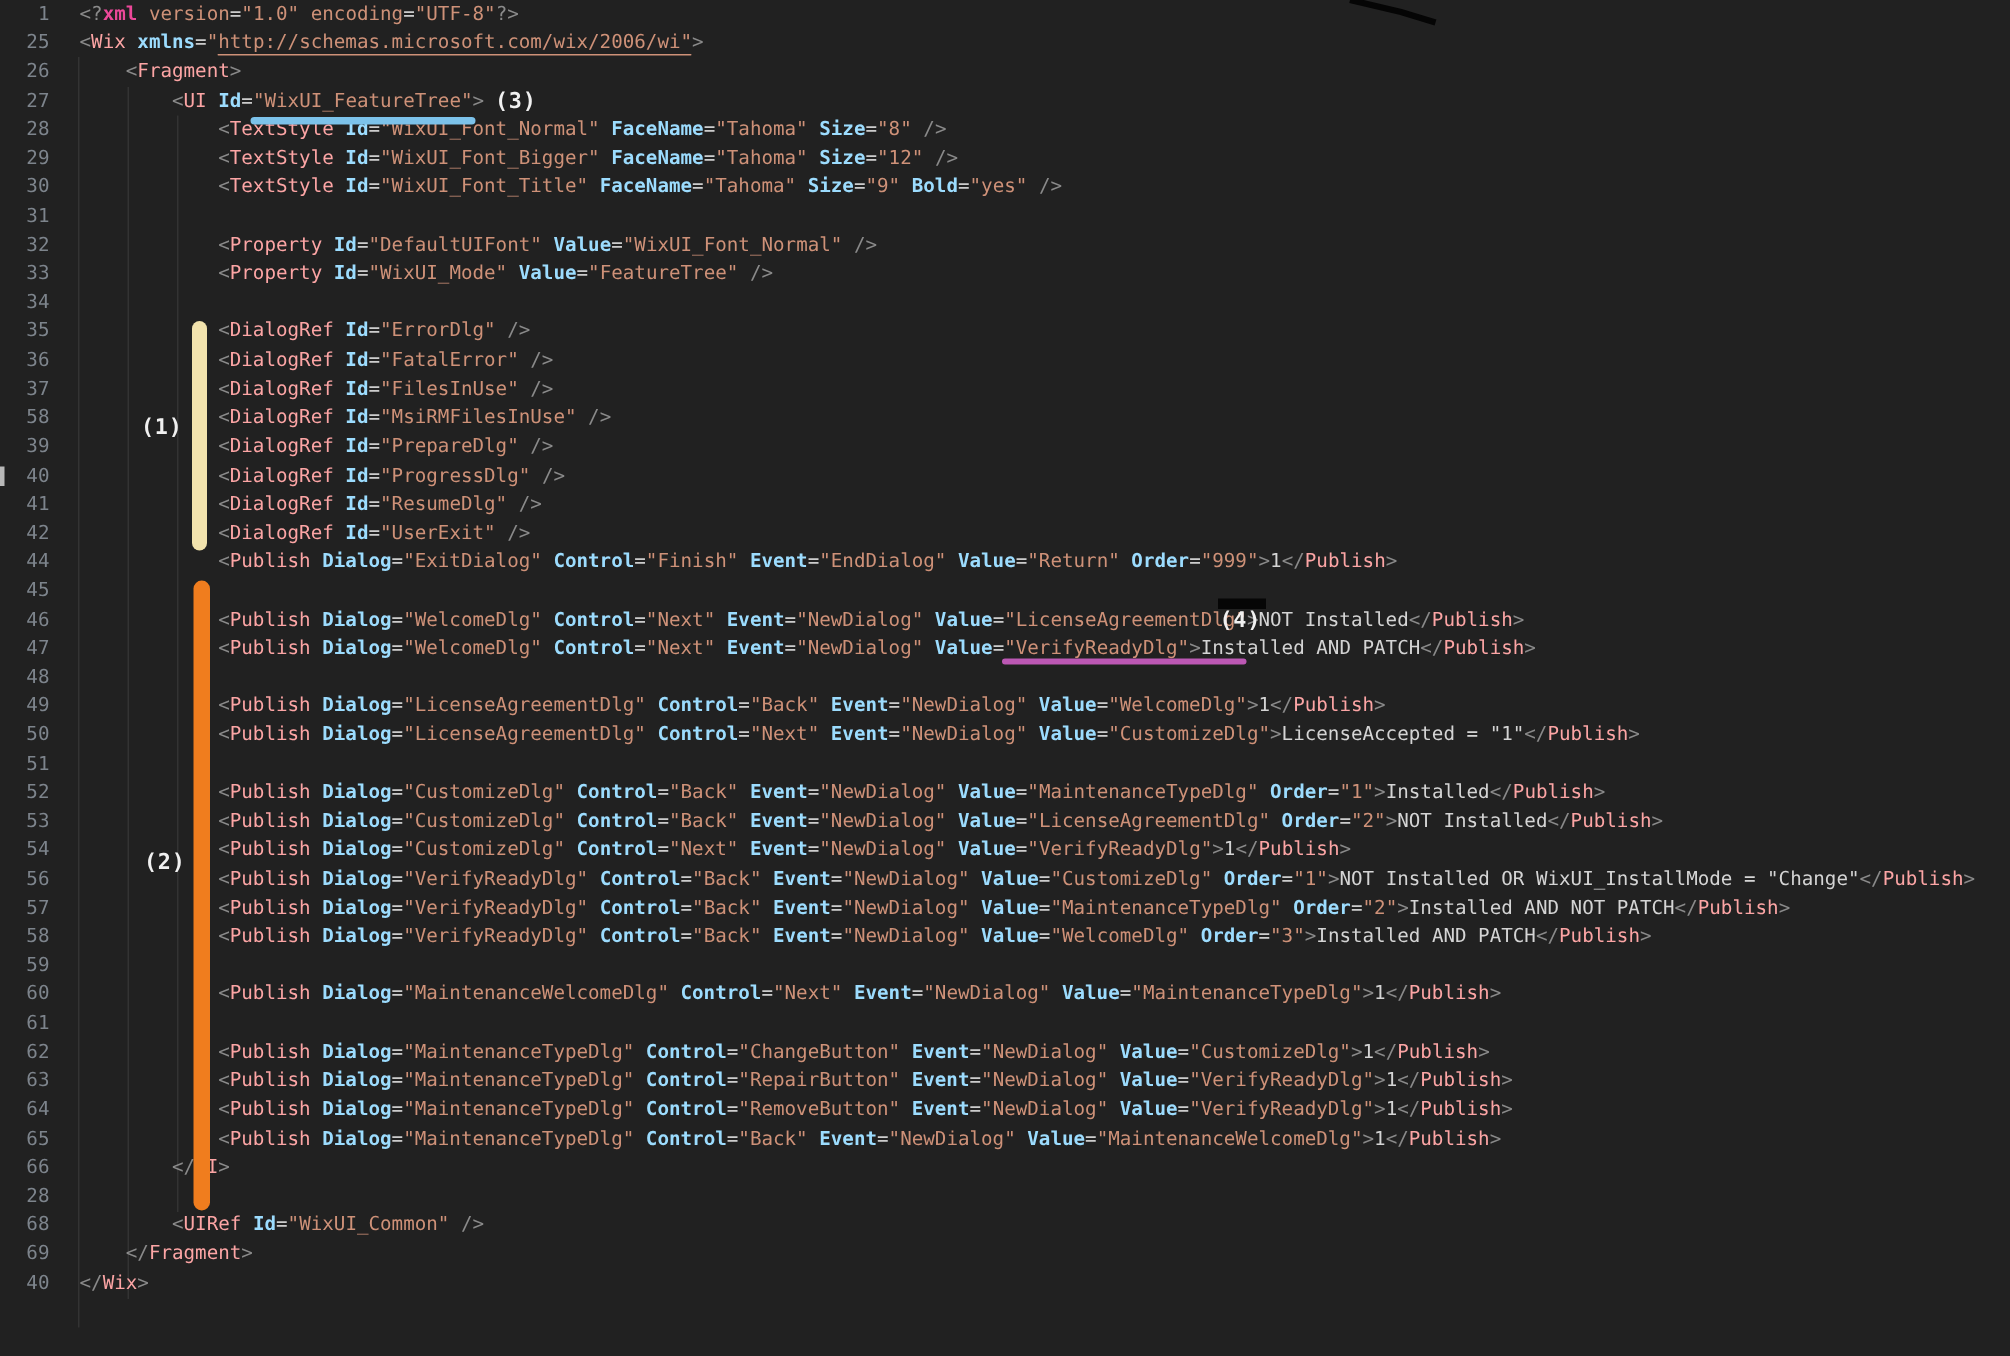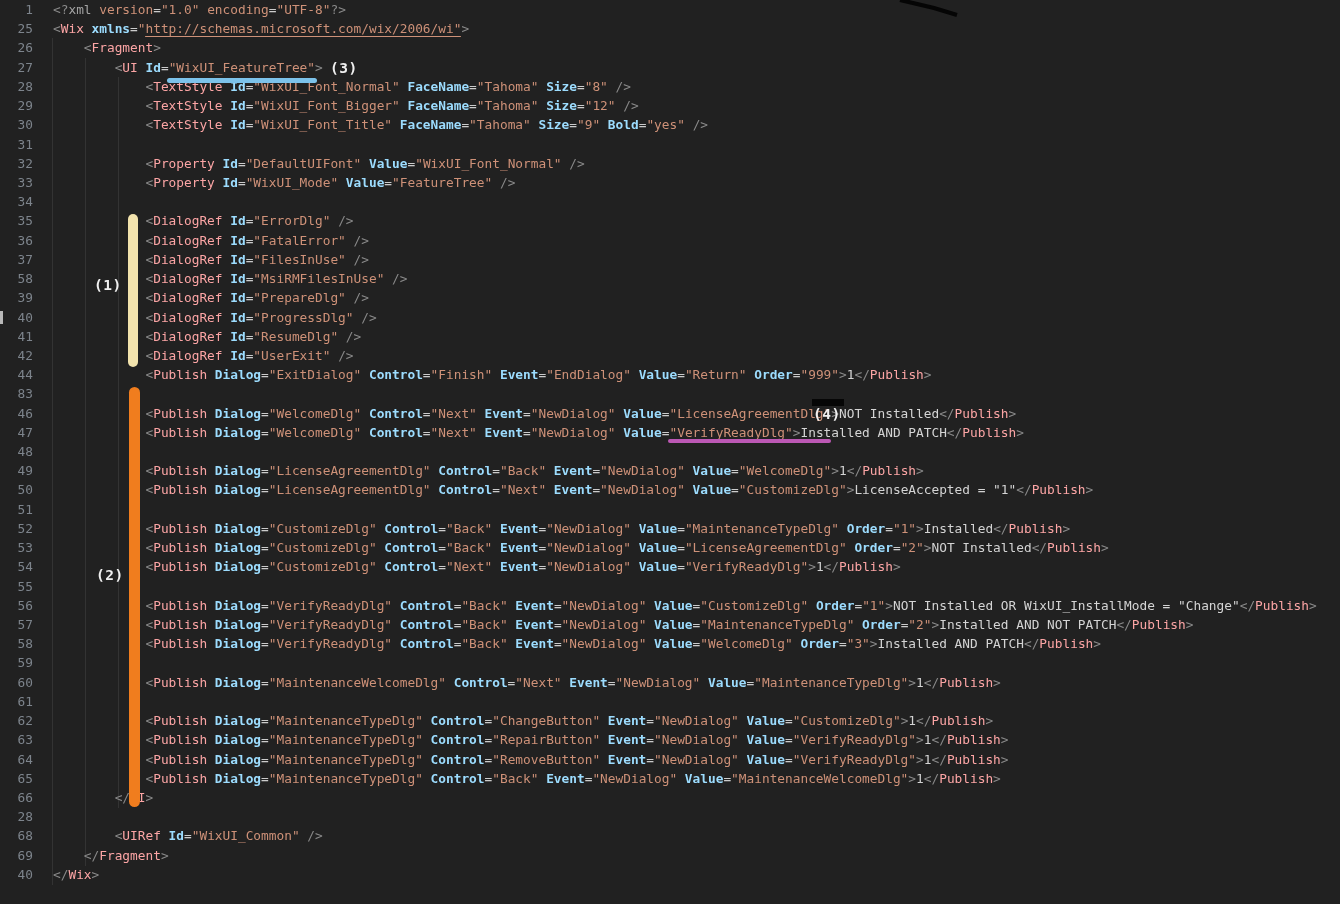--- a/index.html
+++ b/index.html
@@ -18,21 +18,21 @@
     display:inline-block;width:33px;text-align:right;
     color:#7d848c;user-select:none;
   }
   .code{margin-left:20px;}
   .tk-p   {color:#8a8a8a;}
   .tk-tag {color:#fca5a5;}
   .tk-attr{color:#9cdcfe;font-weight:bold;}
   .tk-eq  {color:#cccccc;}
   .tk-str {color:#ce9178;}
   .tk-txt {color:#d4d4d4;}
-  .tk-pi  {color:#a3a3a3;}
+  .tk-pi  {color:#ec4899;font-weight:bold;}
   .guide{position:absolute;width:1px;background:#333333;}
   .bar{position:absolute;border-radius:6px;}
   .ul{position:absolute;border-radius:3px;}
   .lbl{
     position:absolute;font-weight:bold;font-size:14.5px;
     color:#f0f0f0;letter-spacing:0.5px;
     font-family:"DejaVu Sans Mono", monospace;
   }
   .blackbar{position:absolute;background:#060606;}
   .edge-notch{position:absolute;background:#b8b8b8;}
@@ -61,31 +61,30 @@
       <div class="row"><span class="ln">34</span><span class="code"></span></div>
       <div class="row"><span class="ln">35</span><span class="code"><span class="tk-txt">            </span><span class="tk-p">&lt;</span><span class="tk-tag">DialogRef</span><span class="tk-attr"> Id</span><span class="tk-eq">=</span><span class="tk-str">"ErrorDlg"</span><span class="tk-attr"> </span><span class="tk-p">/&gt;</span></span></div>
       <div class="row"><span class="ln">36</span><span class="code"><span class="tk-txt">            </span><span class="tk-p">&lt;</span><span class="tk-tag">DialogRef</span><span class="tk-attr"> Id</span><span class="tk-eq">=</span><span class="tk-str">"FatalError"</span><span class="tk-attr"> </span><span class="tk-p">/&gt;</span></span></div>
       <div class="row"><span class="ln">37</span><span class="code"><span class="tk-txt">            </span><span class="tk-p">&lt;</span><span class="tk-tag">DialogRef</span><span class="tk-attr"> Id</span><span class="tk-eq">=</span><span class="tk-str">"FilesInUse"</span><span class="tk-attr"> </span><span class="tk-p">/&gt;</span></span></div>
       <div class="row"><span class="ln">58</span><span class="code"><span class="tk-txt">            </span><span class="tk-p">&lt;</span><span class="tk-tag">DialogRef</span><span class="tk-attr"> Id</span><span class="tk-eq">=</span><span class="tk-str">"MsiRMFilesInUse"</span><span class="tk-attr"> </span><span class="tk-p">/&gt;</span></span></div>
       <div class="row"><span class="ln">39</span><span class="code"><span class="tk-txt">            </span><span class="tk-p">&lt;</span><span class="tk-tag">DialogRef</span><span class="tk-attr"> Id</span><span class="tk-eq">=</span><span class="tk-str">"PrepareDlg"</span><span class="tk-attr"> </span><span class="tk-p">/&gt;</span></span></div>
       <div class="row"><span class="ln">40</span><span class="code"><span class="tk-txt">            </span><span class="tk-p">&lt;</span><span class="tk-tag">DialogRef</span><span class="tk-attr"> Id</span><span class="tk-eq">=</span><span class="tk-str">"ProgressDlg"</span><span class="tk-attr"> </span><span class="tk-p">/&gt;</span></span></div>
       <div class="row"><span class="ln">41</span><span class="code"><span class="tk-txt">            </span><span class="tk-p">&lt;</span><span class="tk-tag">DialogRef</span><span class="tk-attr"> Id</span><span class="tk-eq">=</span><span class="tk-str">"ResumeDlg"</span><span class="tk-attr"> </span><span class="tk-p">/&gt;</span></span></div>
       <div class="row"><span class="ln">42</span><span class="code"><span class="tk-txt">            </span><span class="tk-p">&lt;</span><span class="tk-tag">DialogRef</span><span class="tk-attr"> Id</span><span class="tk-eq">=</span><span class="tk-str">"UserExit"</span><span class="tk-attr"> </span><span class="tk-p">/&gt;</span></span></div>
       <div class="row"><span class="ln">44</span><span class="code"><span class="tk-txt">            </span><span class="tk-p">&lt;</span><span class="tk-tag">Publish</span><span class="tk-attr"> Dialog</span><span class="tk-eq">=</span><span class="tk-str">"ExitDialog"</span><span class="tk-attr"> Control</span><span class="tk-eq">=</span><span class="tk-str">"Finish"</span><span class="tk-attr"> Event</span><span class="tk-eq">=</span><span class="tk-str">"EndDialog"</span><span class="tk-attr"> Value</span><span class="tk-eq">=</span><span class="tk-str">"Return"</span><span class="tk-attr"> Order</span><span class="tk-eq">=</span><span class="tk-str">"999"</span><span class="tk-p">&gt;</span><span class="tk-txt">1</span><span class="tk-p">&lt;/</span><span class="tk-tag">Publish</span><span class="tk-p">&gt;</span></span></div>
-      <div class="row"><span class="ln">83</span><span class="code"></span></div>
+      <div class="row"><span class="ln">45</span><span class="code"></span></div>
       <div class="row"><span class="ln">46</span><span class="code"><span class="tk-txt">            </span><span class="tk-p">&lt;</span><span class="tk-tag">Publish</span><span class="tk-attr"> Dialog</span><span class="tk-eq">=</span><span class="tk-str">"WelcomeDlg"</span><span class="tk-attr"> Control</span><span class="tk-eq">=</span><span class="tk-str">"Next"</span><span class="tk-attr"> Event</span><span class="tk-eq">=</span><span class="tk-str">"NewDialog"</span><span class="tk-attr"> Value</span><span class="tk-eq">=</span><span class="tk-str">"LicenseAgreementDlg"</span><span class="tk-p">&gt;</span><span class="tk-txt">NOT Installed</span><span class="tk-p">&lt;/</span><span class="tk-tag">Publish</span><span class="tk-p">&gt;</span></span></div>
       <div class="row"><span class="ln">47</span><span class="code"><span class="tk-txt">            </span><span class="tk-p">&lt;</span><span class="tk-tag">Publish</span><span class="tk-attr"> Dialog</span><span class="tk-eq">=</span><span class="tk-str">"WelcomeDlg"</span><span class="tk-attr"> Control</span><span class="tk-eq">=</span><span class="tk-str">"Next"</span><span class="tk-attr"> Event</span><span class="tk-eq">=</span><span class="tk-str">"NewDialog"</span><span class="tk-attr"> Value</span><span class="tk-eq">=</span><span class="tk-str">"VerifyReadyDlg"</span><span class="tk-p">&gt;</span><span class="tk-txt">Installed AND PATCH</span><span class="tk-p">&lt;/</span><span class="tk-tag">Publish</span><span class="tk-p">&gt;</span></span></div>
       <div class="row"><span class="ln">48</span><span class="code"></span></div>
       <div class="row"><span class="ln">49</span><span class="code"><span class="tk-txt">            </span><span class="tk-p">&lt;</span><span class="tk-tag">Publish</span><span class="tk-attr"> Dialog</span><span class="tk-eq">=</span><span class="tk-str">"LicenseAgreementDlg"</span><span class="tk-attr"> Control</span><span class="tk-eq">=</span><span class="tk-str">"Back"</span><span class="tk-attr"> Event</span><span class="tk-eq">=</span><span class="tk-str">"NewDialog"</span><span class="tk-attr"> Value</span><span class="tk-eq">=</span><span class="tk-str">"WelcomeDlg"</span><span class="tk-p">&gt;</span><span class="tk-txt">1</span><span class="tk-p">&lt;/</span><span class="tk-tag">Publish</span><span class="tk-p">&gt;</span></span></div>
       <div class="row"><span class="ln">50</span><span class="code"><span class="tk-txt">            </span><span class="tk-p">&lt;</span><span class="tk-tag">Publish</span><span class="tk-attr"> Dialog</span><span class="tk-eq">=</span><span class="tk-str">"LicenseAgreementDlg"</span><span class="tk-attr"> Control</span><span class="tk-eq">=</span><span class="tk-str">"Next"</span><span class="tk-attr"> Event</span><span class="tk-eq">=</span><span class="tk-str">"NewDialog"</span><span class="tk-attr"> Value</span><span class="tk-eq">=</span><span class="tk-str">"CustomizeDlg"</span><span class="tk-p">&gt;</span><span class="tk-txt">LicenseAccepted = "1"</span><span class="tk-p">&lt;/</span><span class="tk-tag">Publish</span><span class="tk-p">&gt;</span></span></div>
       <div class="row"><span class="ln">51</span><span class="code"></span></div>
       <div class="row"><span class="ln">52</span><span class="code"><span class="tk-txt">            </span><span class="tk-p">&lt;</span><span class="tk-tag">Publish</span><span class="tk-attr"> Dialog</span><span class="tk-eq">=</span><span class="tk-str">"CustomizeDlg"</span><span class="tk-attr"> Control</span><span class="tk-eq">=</span><span class="tk-str">"Back"</span><span class="tk-attr"> Event</span><span class="tk-eq">=</span><span class="tk-str">"NewDialog"</span><span class="tk-attr"> Value</span><span class="tk-eq">=</span><span class="tk-str">"MaintenanceTypeDlg"</span><span class="tk-attr"> Order</span><span class="tk-eq">=</span><span class="tk-str">"1"</span><span class="tk-p">&gt;</span><span class="tk-txt">Installed</span><span class="tk-p">&lt;/</span><span class="tk-tag">Publish</span><span class="tk-p">&gt;</span></span></div>
       <div class="row"><span class="ln">53</span><span class="code"><span class="tk-txt">            </span><span class="tk-p">&lt;</span><span class="tk-tag">Publish</span><span class="tk-attr"> Dialog</span><span class="tk-eq">=</span><span class="tk-str">"CustomizeDlg"</span><span class="tk-attr"> Control</span><span class="tk-eq">=</span><span class="tk-str">"Back"</span><span class="tk-attr"> Event</span><span class="tk-eq">=</span><span class="tk-str">"NewDialog"</span><span class="tk-attr"> Value</span><span class="tk-eq">=</span><span class="tk-str">"LicenseAgreementDlg"</span><span class="tk-attr"> Order</span><span class="tk-eq">=</span><span class="tk-str">"2"</span><span class="tk-p">&gt;</span><span class="tk-txt">NOT Installed</span><span class="tk-p">&lt;/</span><span class="tk-tag">Publish</span><span class="tk-p">&gt;</span></span></div>
       <div class="row"><span class="ln">54</span><span class="code"><span class="tk-txt">            </span><span class="tk-p">&lt;</span><span class="tk-tag">Publish</span><span class="tk-attr"> Dialog</span><span class="tk-eq">=</span><span class="tk-str">"CustomizeDlg"</span><span class="tk-attr"> Control</span><span class="tk-eq">=</span><span class="tk-str">"Next"</span><span class="tk-attr"> Event</span><span class="tk-eq">=</span><span class="tk-str">"NewDialog"</span><span class="tk-attr"> Value</span><span class="tk-eq">=</span><span class="tk-str">"VerifyReadyDlg"</span><span class="tk-p">&gt;</span><span class="tk-txt">1</span><span class="tk-p">&lt;/</span><span class="tk-tag">Publish</span><span class="tk-p">&gt;</span></span></div>
-      <div class="row"><span class="ln">55</span><span class="code"></span></div>
       <div class="row"><span class="ln">56</span><span class="code"><span class="tk-txt">            </span><span class="tk-p">&lt;</span><span class="tk-tag">Publish</span><span class="tk-attr"> Dialog</span><span class="tk-eq">=</span><span class="tk-str">"VerifyReadyDlg"</span><span class="tk-attr"> Control</span><span class="tk-eq">=</span><span class="tk-str">"Back"</span><span class="tk-attr"> Event</span><span class="tk-eq">=</span><span class="tk-str">"NewDialog"</span><span class="tk-attr"> Value</span><span class="tk-eq">=</span><span class="tk-str">"CustomizeDlg"</span><span class="tk-attr"> Order</span><span class="tk-eq">=</span><span class="tk-str">"1"</span><span class="tk-p">&gt;</span><span class="tk-txt">NOT Installed OR WixUI_InstallMode = "Change"</span><span class="tk-p">&lt;/</span><span class="tk-tag">Publish</span><span class="tk-p">&gt;</span></span></div>
       <div class="row"><span class="ln">57</span><span class="code"><span class="tk-txt">            </span><span class="tk-p">&lt;</span><span class="tk-tag">Publish</span><span class="tk-attr"> Dialog</span><span class="tk-eq">=</span><span class="tk-str">"VerifyReadyDlg"</span><span class="tk-attr"> Control</span><span class="tk-eq">=</span><span class="tk-str">"Back"</span><span class="tk-attr"> Event</span><span class="tk-eq">=</span><span class="tk-str">"NewDialog"</span><span class="tk-attr"> Value</span><span class="tk-eq">=</span><span class="tk-str">"MaintenanceTypeDlg"</span><span class="tk-attr"> Order</span><span class="tk-eq">=</span><span class="tk-str">"2"</span><span class="tk-p">&gt;</span><span class="tk-txt">Installed AND NOT PATCH</span><span class="tk-p">&lt;/</span><span class="tk-tag">Publish</span><span class="tk-p">&gt;</span></span></div>
       <div class="row"><span class="ln">58</span><span class="code"><span class="tk-txt">            </span><span class="tk-p">&lt;</span><span class="tk-tag">Publish</span><span class="tk-attr"> Dialog</span><span class="tk-eq">=</span><span class="tk-str">"VerifyReadyDlg"</span><span class="tk-attr"> Control</span><span class="tk-eq">=</span><span class="tk-str">"Back"</span><span class="tk-attr"> Event</span><span class="tk-eq">=</span><span class="tk-str">"NewDialog"</span><span class="tk-attr"> Value</span><span class="tk-eq">=</span><span class="tk-str">"WelcomeDlg"</span><span class="tk-attr"> Order</span><span class="tk-eq">=</span><span class="tk-str">"3"</span><span class="tk-p">&gt;</span><span class="tk-txt">Installed AND PATCH</span><span class="tk-p">&lt;/</span><span class="tk-tag">Publish</span><span class="tk-p">&gt;</span></span></div>
       <div class="row"><span class="ln">59</span><span class="code"></span></div>
       <div class="row"><span class="ln">60</span><span class="code"><span class="tk-txt">            </span><span class="tk-p">&lt;</span><span class="tk-tag">Publish</span><span class="tk-attr"> Dialog</span><span class="tk-eq">=</span><span class="tk-str">"MaintenanceWelcomeDlg"</span><span class="tk-attr"> Control</span><span class="tk-eq">=</span><span class="tk-str">"Next"</span><span class="tk-attr"> Event</span><span class="tk-eq">=</span><span class="tk-str">"NewDialog"</span><span class="tk-attr"> Value</span><span class="tk-eq">=</span><span class="tk-str">"MaintenanceTypeDlg"</span><span class="tk-p">&gt;</span><span class="tk-txt">1</span><span class="tk-p">&lt;/</span><span class="tk-tag">Publish</span><span class="tk-p">&gt;</span></span></div>
       <div class="row"><span class="ln">61</span><span class="code"></span></div>
       <div class="row"><span class="ln">62</span><span class="code"><span class="tk-txt">            </span><span class="tk-p">&lt;</span><span class="tk-tag">Publish</span><span class="tk-attr"> Dialog</span><span class="tk-eq">=</span><span class="tk-str">"MaintenanceTypeDlg"</span><span class="tk-attr"> Control</span><span class="tk-eq">=</span><span class="tk-str">"ChangeButton"</span><span class="tk-attr"> Event</span><span class="tk-eq">=</span><span class="tk-str">"NewDialog"</span><span class="tk-attr"> Value</span><span class="tk-eq">=</span><span class="tk-str">"CustomizeDlg"</span><span class="tk-p">&gt;</span><span class="tk-txt">1</span><span class="tk-p">&lt;/</span><span class="tk-tag">Publish</span><span class="tk-p">&gt;</span></span></div>
       <div class="row"><span class="ln">63</span><span class="code"><span class="tk-txt">            </span><span class="tk-p">&lt;</span><span class="tk-tag">Publish</span><span class="tk-attr"> Dialog</span><span class="tk-eq">=</span><span class="tk-str">"MaintenanceTypeDlg"</span><span class="tk-attr"> Control</span><span class="tk-eq">=</span><span class="tk-str">"RepairButton"</span><span class="tk-attr"> Event</span><span class="tk-eq">=</span><span class="tk-str">"NewDialog"</span><span class="tk-attr"> Value</span><span class="tk-eq">=</span><span class="tk-str">"VerifyReadyDlg"</span><span class="tk-p">&gt;</span><span class="tk-txt">1</span><span class="tk-p">&lt;/</span><span class="tk-tag">Publish</span><span class="tk-p">&gt;</span></span></div>
       <div class="row"><span class="ln">64</span><span class="code"><span class="tk-txt">            </span><span class="tk-p">&lt;</span><span class="tk-tag">Publish</span><span class="tk-attr"> Dialog</span><span class="tk-eq">=</span><span class="tk-str">"MaintenanceTypeDlg"</span><span class="tk-attr"> Control</span><span class="tk-eq">=</span><span class="tk-str">"RemoveButton"</span><span class="tk-attr"> Event</span><span class="tk-eq">=</span><span class="tk-str">"NewDialog"</span><span class="tk-attr"> Value</span><span class="tk-eq">=</span><span class="tk-str">"VerifyReadyDlg"</span><span class="tk-p">&gt;</span><span class="tk-txt">1</span><span class="tk-p">&lt;/</span><span class="tk-tag">Publish</span><span class="tk-p">&gt;</span></span></div>
       <div class="row"><span class="ln">65</span><span class="code"><span class="tk-txt">            </span><span class="tk-p">&lt;</span><span class="tk-tag">Publish</span><span class="tk-attr"> Dialog</span><span class="tk-eq">=</span><span class="tk-str">"MaintenanceTypeDlg"</span><span class="tk-attr"> Control</span><span class="tk-eq">=</span><span class="tk-str">"Back"</span><span class="tk-attr"> Event</span><span class="tk-eq">=</span><span class="tk-str">"NewDialog"</span><span class="tk-attr"> Value</span><span class="tk-eq">=</span><span class="tk-str">"MaintenanceWelcomeDlg"</span><span class="tk-p">&gt;</span><span class="tk-txt">1</span><span class="tk-p">&lt;/</span><span class="tk-tag">Publish</span><span class="tk-p">&gt;</span></span></div>

